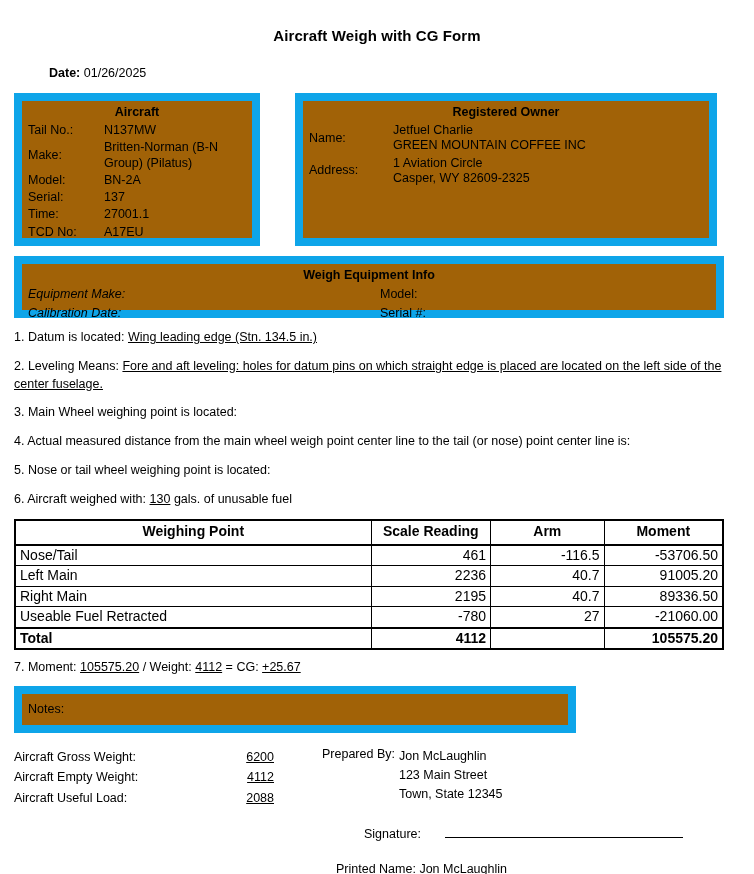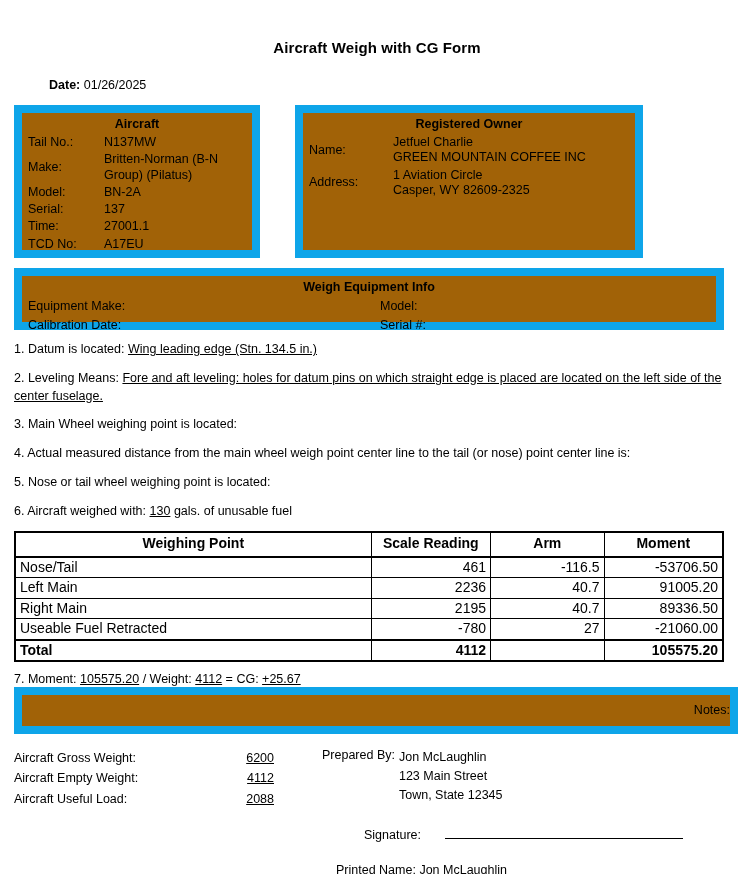--- a/index.html
+++ b/index.html
@@ -21,21 +21,21 @@
     width: 754px;
     height: 874px;
     padding: 0;
   }
 
   
   .doc-title {
     text-align: center;
     font-weight: bold;
     font-size: 15px;
-    margin: 12px;
+    margin: 0;
     padding-top: 27px;
     letter-spacing: 0.1px;
   }
 
   
   .date-line {
     margin: 22px 0 0 14px;
     font-size: 12.5px;
   }
   .date-line .lbl { font-weight: bold; margin-left: 35px; }
@@ -58,21 +58,21 @@
     font-weight: bold;
     font-size: 12.5px;
     padding: 4px 0 3px 0;
   }
   #aircraft-box {
     width: 246px;
     height: 153px;
     padding: 0 0 0 0;
   }
   #owner-box {
-    width: 348px;
+    width: 422px;
     height: 153px;
     margin-left: 35px;
   }
   .field-table {
     width: 100%;
     border-collapse: collapse;
   }
   .field-table td {
     vertical-align: middle;
     padding: 1px 0 1px 0;
@@ -93,21 +93,21 @@
     margin: 10px 14px 0 14px;
     width: 710px;
     height: 62px;
   }
   .equip-grid {
     display: flex;
     padding-left: 6px;
     font-size: 12.5px;
     line-height: 1.55;
   }
-  .equip-col-a { width: 352px; }
+  .equip-col-a { width: 352px; font-style: italic; }
   .equip-col-b { width: 330px; }
 
   
   .statements {
     margin: 11px 14px 0 14px;
     width: 710px;
     font-size: 12.5px;
   }
   .stmt {
     margin-bottom: 11px;
@@ -149,24 +149,23 @@
   .col-moment{ width: 113px; }
 
   
   .moment-line {
     margin: 10px 2px 0 14px;
     font-size: 12.5px;
   }
 
   
   #notes-box {
-    margin: 1px 14px 0 14px;
-    width: 724px;
+    margin: 12px 14px 0 14px;
+    width: 562px;
     height: 47px;
-    text-align: right;
   }
   .notes-label {
     padding: 8px 0 0 6px;
     font-size: 12.5px;
   }
 
   
   .footer {
     margin-top: 14px;
     padding: 0 14px;

